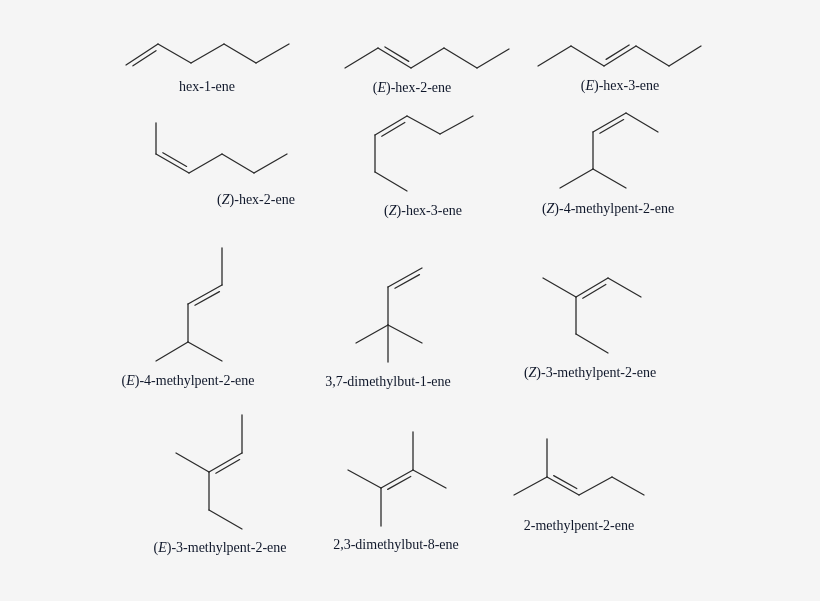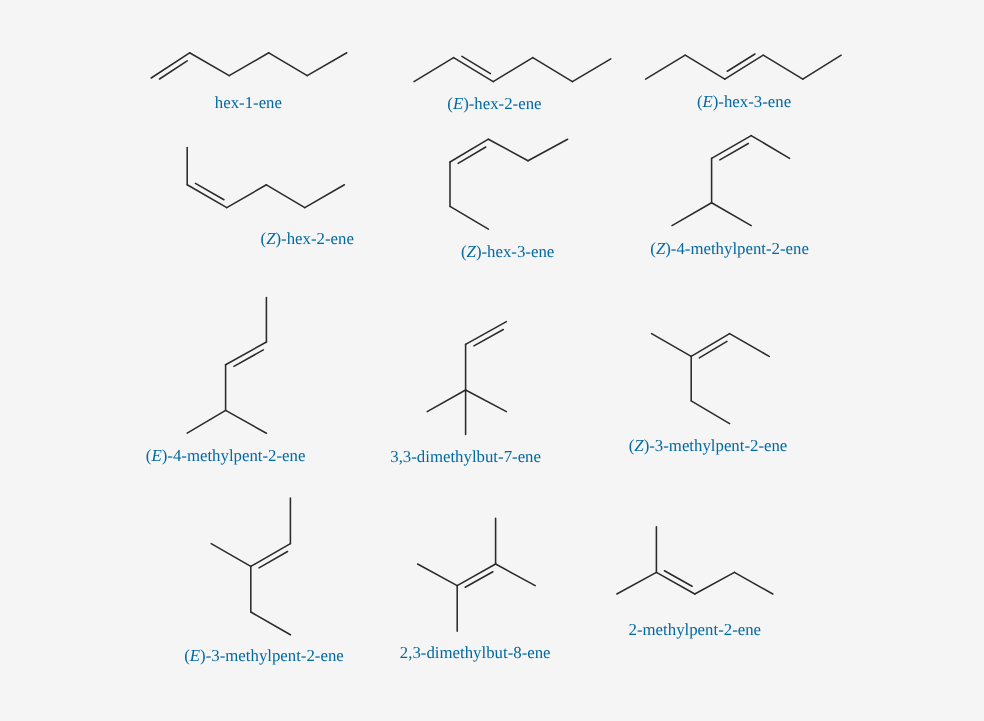--- a/index.html
+++ b/index.html
@@ -8,21 +8,21 @@
       background: #f5f5f5;
       position: relative;
       overflow: hidden;
       font-family: "Liberation Serif", "DejaVu Serif", serif;
     }
     #canvas { position: absolute; left: 0; top: 0; }
     .bond { stroke: #2b2b2b; stroke-width: 1.3; fill: none; stroke-linecap: round; stroke-linejoin: round; }
     .label {
       position: absolute;
       font-size: 14px;
-      color: #0369a1;
+      color: #0f172a;
       white-space: nowrap;
       transform: translateX(-50%);
       line-height: 16px;
     }
     .label .stereo { font-style: italic; }
   </style>
 </head>
 <body>
 
 <svg id="canvas" width="820" height="601" viewBox="0 0 820 601" xmlns="http://www.w3.org/2000/svg">
@@ -126,17 +126,17 @@
 
 <div id="labels"></div>
 
 <div class="label" style="left: 207px; top: 79px;"><span></span><span class="stereo"></span><span>hex-1-ene</span></div>
 <div class="label" style="left: 412px; top: 80px;"><span>(</span><span class="stereo">E</span><span>)-hex-2-ene</span></div>
 <div class="label" style="left: 620px; top: 78px;"><span>(</span><span class="stereo">E</span><span>)-hex-3-ene</span></div>
 <div class="label" style="left: 220px; top: 192px; margin-left: 36px;"><span>(</span><span class="stereo">Z</span><span>)-hex-2-ene</span></div>
 <div class="label" style="left: 423px; top: 203px;"><span>(</span><span class="stereo">Z</span><span>)-hex-3-ene</span></div>
 <div class="label" style="left: 608px; top: 201px;"><span>(</span><span class="stereo">Z</span><span>)-4-methylpent-2-ene</span></div>
 <div class="label" style="left: 188px; top: 373px;"><span>(</span><span class="stereo">E</span><span>)-4-methylpent-2-ene</span></div>
-<div class="label" style="left: 388px; top: 374px;"><span></span><span class="stereo"></span><span>3,3-dimethylbut-7-ene</span></div>
+<div class="label" style="left: 388px; top: 374px;"><span></span><span class="stereo"></span><span>3,7-dimethylbut-1-ene</span></div>
 <div class="label" style="left: 590px; top: 365px;"><span>(</span><span class="stereo">Z</span><span>)-3-methylpent-2-ene</span></div>
 <div class="label" style="left: 208px; top: 540px; margin-left: 12px;"><span>(</span><span class="stereo">E</span><span>)-3-methylpent-2-ene</span></div>
 <div class="label" style="left: 396px; top: 537px;"><span></span><span class="stereo"></span><span>2,3-dimethylbut-8-ene</span></div>
 <div class="label" style="left: 579px; top: 518px;"><span></span><span class="stereo"></span><span>2-methylpent-2-ene</span></div>
 
 </body></html>

